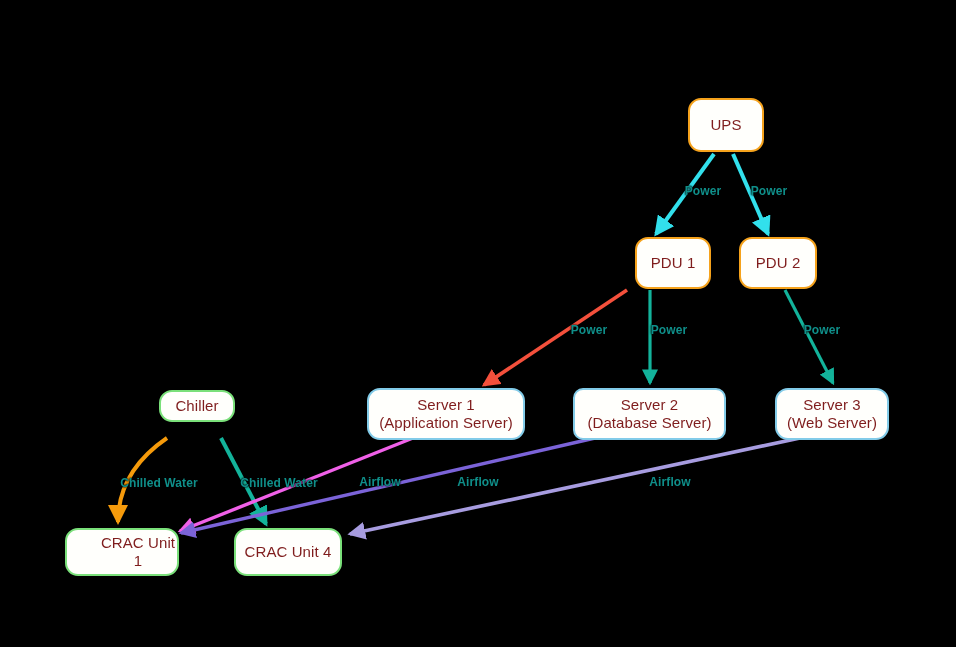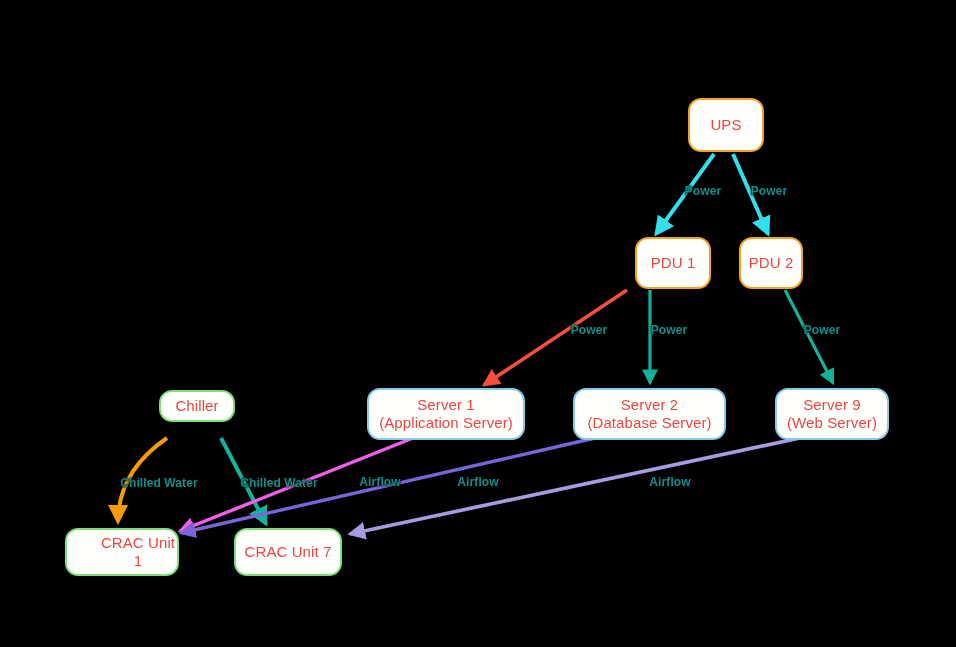--- a/index.html
+++ b/index.html
@@ -24,21 +24,21 @@
   }
   .node-box {
     position: absolute;
     box-sizing: border-box;
     background: #fffffc;
     border-radius: 13px;
     display: flex;
     align-items: center;
     justify-content: center;
     text-align: center;
-    color: #ef4444;
+    color: #7f1d1d;
     font-size: 15px;
     line-height: 1.22;
     letter-spacing: 0.1px;
     white-space: pre-line;
     z-index: 5;
   }
   .node-orange { border: 2.4px solid #f5a21c; }
   .node-blue   { border: 2.4px solid #82cbe8; }
   .node-green  { border: 2.4px solid #7ae07a; }
 
@@ -100,30 +100,30 @@
       <path d="M 167 438 C 132 462 118 490 118 522" fill="none" stroke="#f59a0b" stroke-width="4" stroke-linecap="butt" marker-end="url(#arrow-5)"></path>
       <path d="M 221 438 L 266 524" fill="none" stroke="#13b39b" stroke-width="4" stroke-linecap="butt" marker-end="url(#arrow-6)"></path>
       <path d="M 413 438 L 180 531" fill="none" stroke="#f060e8" stroke-width="3.4" stroke-linecap="butt" marker-end="url(#arrow-7)"></path>
       <path d="M 595 438 L 181 533" fill="none" stroke="#7b63d8" stroke-width="3.4" stroke-linecap="butt" marker-end="url(#arrow-8)"></path>
       <path d="M 800 438 L 350 534" fill="none" stroke="#a79ce0" stroke-width="3.6" stroke-linecap="butt" marker-end="url(#arrow-9)"></path>
     </svg>
 
   <div id="nodes-layer">
       <div class="node-box node-orange" style="left: 688px; top: 98px; width: 76px; height: 54px;">UPS</div>
       <div class="node-box node-orange" style="left: 611px; top: 237px; width: 76px; height: 52px; margin-left: 24px;">PDU 1</div>
-      <div class="node-box node-orange" style="left: 739px; top: 237px; width: 64px; height: 52px;">PDU 2</div>
+      <div class="node-box node-orange" style="left: 739px; top: 237px; width: 78px; height: 52px;">PDU 2</div>
       <div class="node-box node-blue" style="left: 367px; top: 388px; width: 158px; height: 52px;">Server 1
 (Application Server)</div>
-      <div class="node-box node-blue" style="left: 573px; top: 388px; width: 153px; height: 52px;">Server 2
+      <div class="node-box node-blue" style="left: 573px; top: 388px; width: 153px; height: 52px; border-radius: 10px;">Server 2
 (Database Server)</div>
-      <div class="node-box node-blue" style="left: 775px; top: 388px; width: 114px; height: 52px;">Server 9
+      <div class="node-box node-blue" style="left: 775px; top: 388px; width: 114px; height: 52px;">Server 3
 (Web Server)</div>
       <div class="node-box node-green" style="left: 159px; top: 390px; width: 76px; height: 32px;">Chiller</div>
       <div class="node-box node-green" style="left: 65px; top: 528px; width: 114px; height: 48px; padding-left: 32px;">CRAC Unit 1</div>
-      <div class="node-box node-green" style="left: 234px; top: 528px; width: 108px; height: 48px;">CRAC Unit 7</div>
+      <div class="node-box node-green" style="left: 234px; top: 528px; width: 108px; height: 48px;">CRAC Unit 4</div>
     </div>
   <div id="labels-layer">
       <div class="edge-label" style="left: 703px; top: 191px;">Power</div>
       <div class="edge-label" style="left: 769px; top: 191px;">Power</div>
       <div class="edge-label" style="left: 589px; top: 330px;">Power</div>
       <div class="edge-label" style="left: 669px; top: 330px;">Power</div>
       <div class="edge-label" style="left: 822px; top: 330px;">Power</div>
       <div class="edge-label" style="left: 159px; top: 483px;">Chilled Water</div>
       <div class="edge-label" style="left: 279px; top: 483px;">Chilled Water</div>
       <div class="edge-label" style="left: 380px; top: 482px;">Airflow</div>

